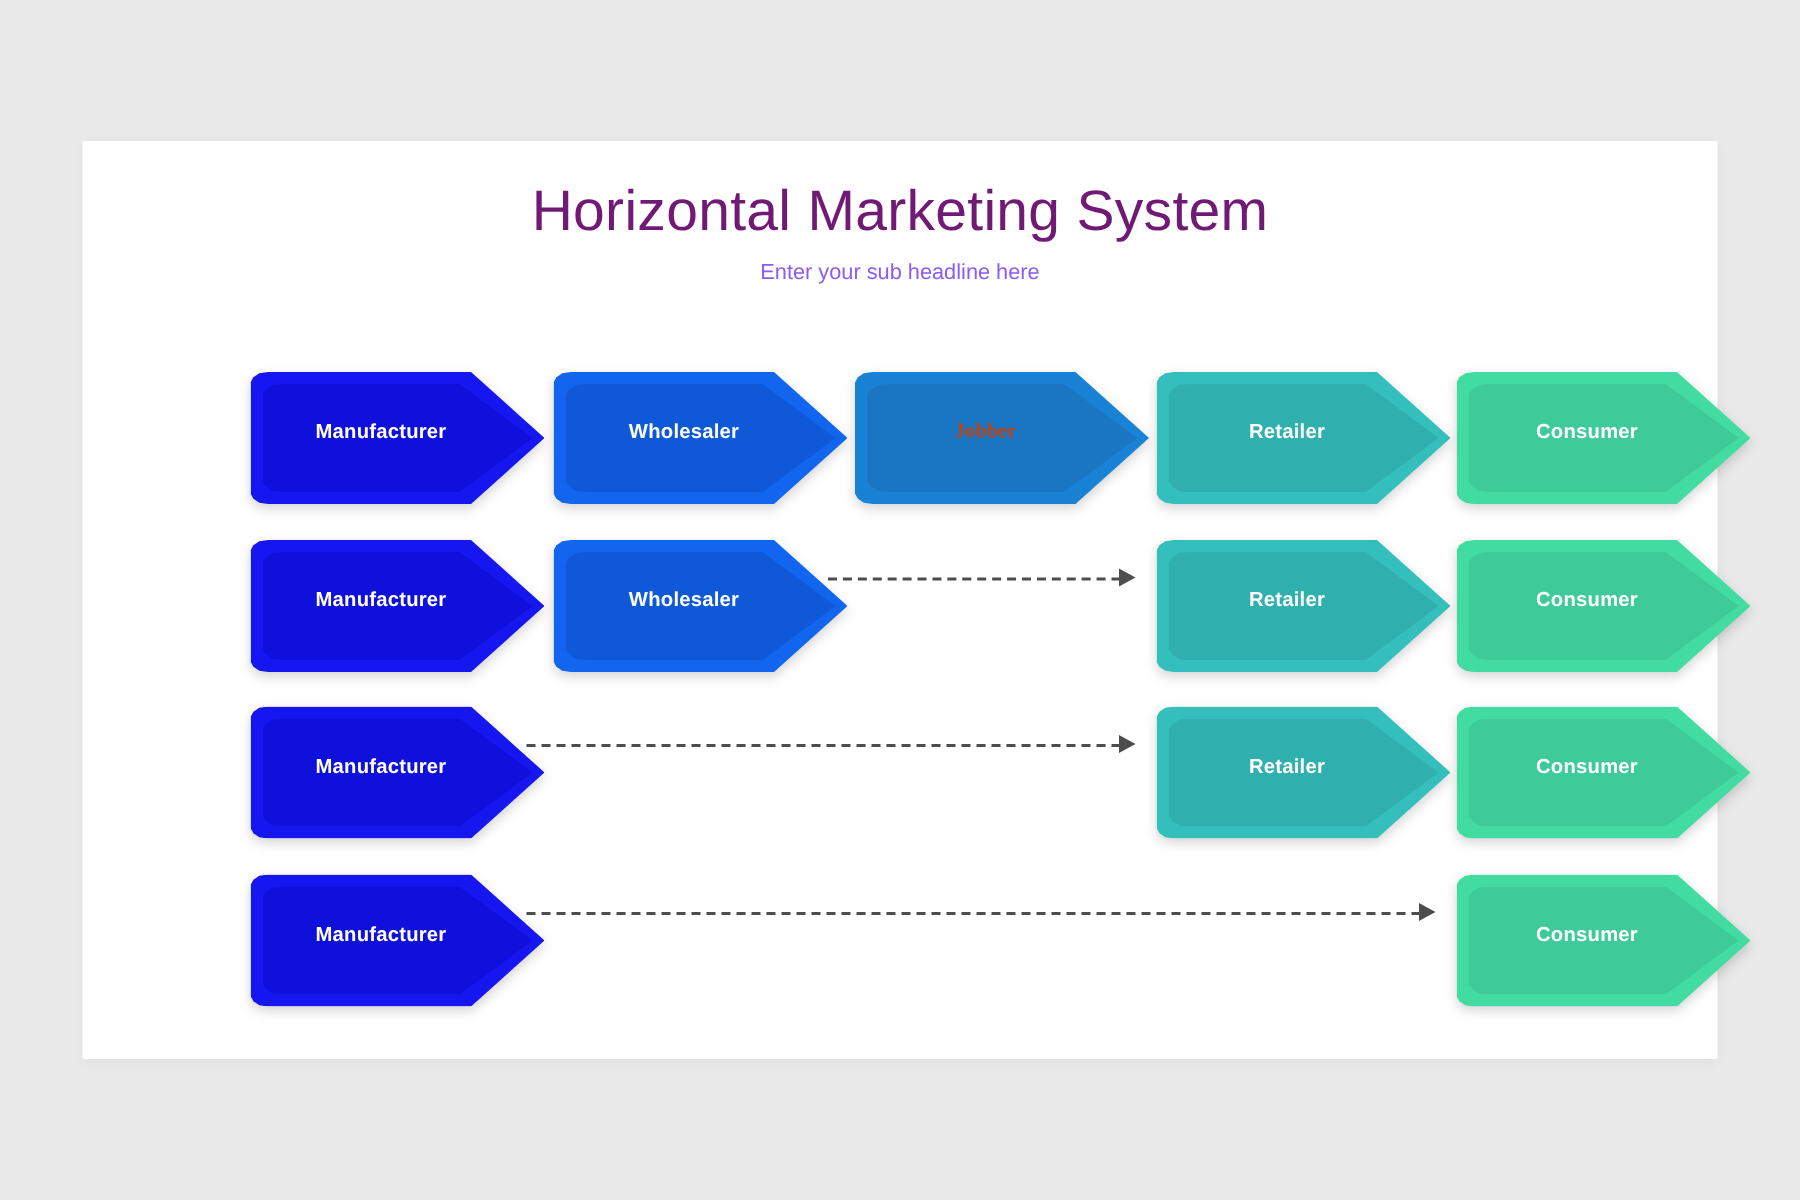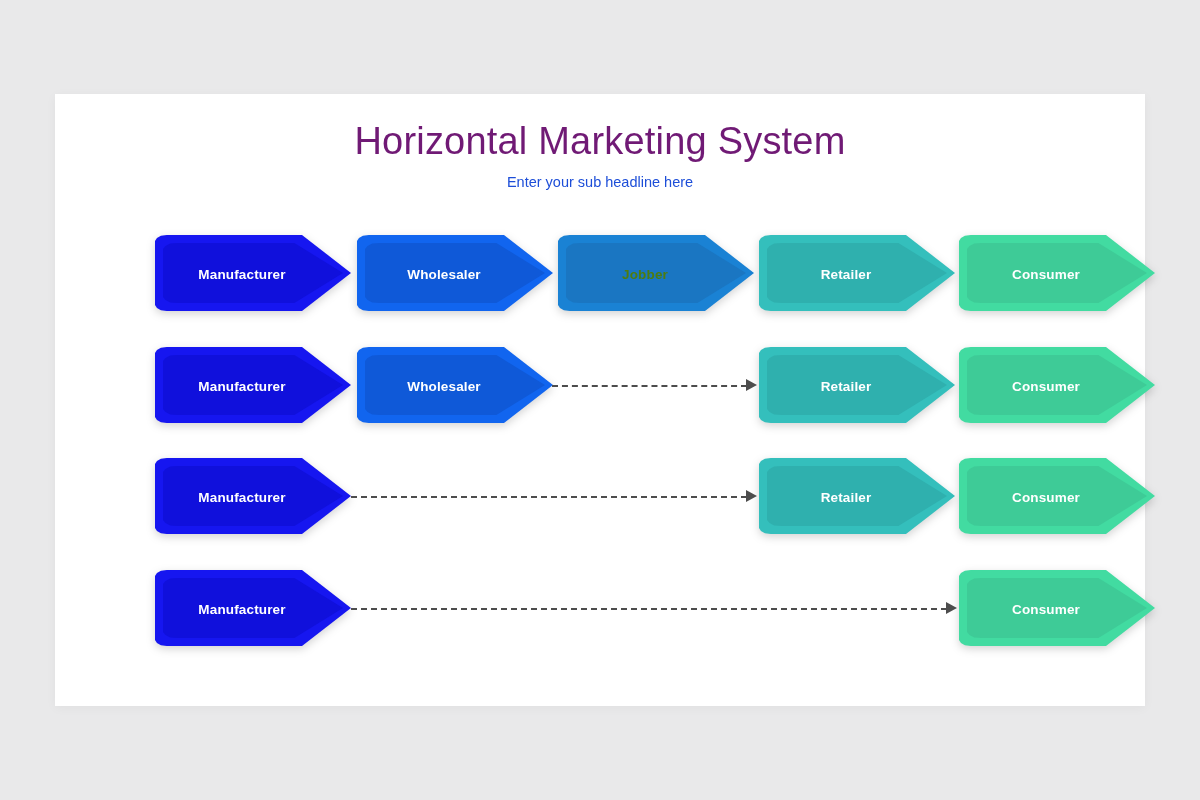--- a/index.html
+++ b/index.html
@@ -38,21 +38,21 @@
   }
 
   .page-subtitle {
     position: absolute;
     left: 0;
     top: 80px;
     width: 100%;
     text-align: center;
     font-size: 14.5px;
     font-weight: 400;
-    color: #1d4ed8;
+    color: #8b5cf6;
     white-space: nowrap;
   }
 
   .flow-area {
     position: absolute;
     left: 0;
     top: 0;
     width: 1090px;
     height: 612px;
   }
@@ -60,23 +60,24 @@
   .flow-row {
     position: absolute;
     left: 0;
     width: 1090px;
     height: 78px;
   }
 
   
   .node {
     position: absolute;
-    top: 0;
-    height: 76px;
+    top: 13px;
+    height: 88px;
     filter: drop-shadow(0 3px 4px rgba(0,0,0,0.17));
+    margin-left: 12px;
   }
   .node .outer {
     position: absolute;
     inset: 0;
     clip-path: polygon(
       0% 8%, 0% 92%,
       1% 96%, 3% 99%, 6% 100%,
       75% 100%,
       100% 50%,
       75% 0%,
@@ -154,21 +155,21 @@
           <div class="node-label" style="color: rgb(255, 255, 255);">Manufacturer</div>
         </div>
         <div class="node" style="left: 302px; width: 196px;">
           <div class="outer" style="background: rgb(17, 101, 239);"></div>
           <div class="inner" style="background: rgb(15, 89, 216);"></div>
           <div class="node-label" style="color: rgb(255, 255, 255);">Wholesaler</div>
         </div>
         <div class="node" style="left: 503px; width: 196px;">
           <div class="outer" style="background: rgb(26, 130, 212);"></div>
           <div class="inner" style="background: rgb(26, 118, 194);"></div>
-          <div class="node-label" style="color: #4d7c0f;">Jobber</div>
+          <div class="node-label" style="color: #c2410c; font-family: Liberation Serif, serif;">Jobber</div>
         </div>
         <div class="node" style="left: 704px; width: 196px;">
           <div class="outer" style="background: rgb(52, 191, 188);"></div>
           <div class="inner" style="background: rgb(47, 176, 174);"></div>
           <div class="node-label" style="color: rgb(255, 255, 255);">Retailer</div>
         </div>
         <div class="node" style="left: 904px; width: 196px;">
           <div class="outer" style="background: rgb(66, 219, 161);"></div>
           <div class="inner" style="background: rgb(62, 203, 151);"></div>
           <div class="node-label" style="color: rgb(255, 255, 255);">Consumer</div>

